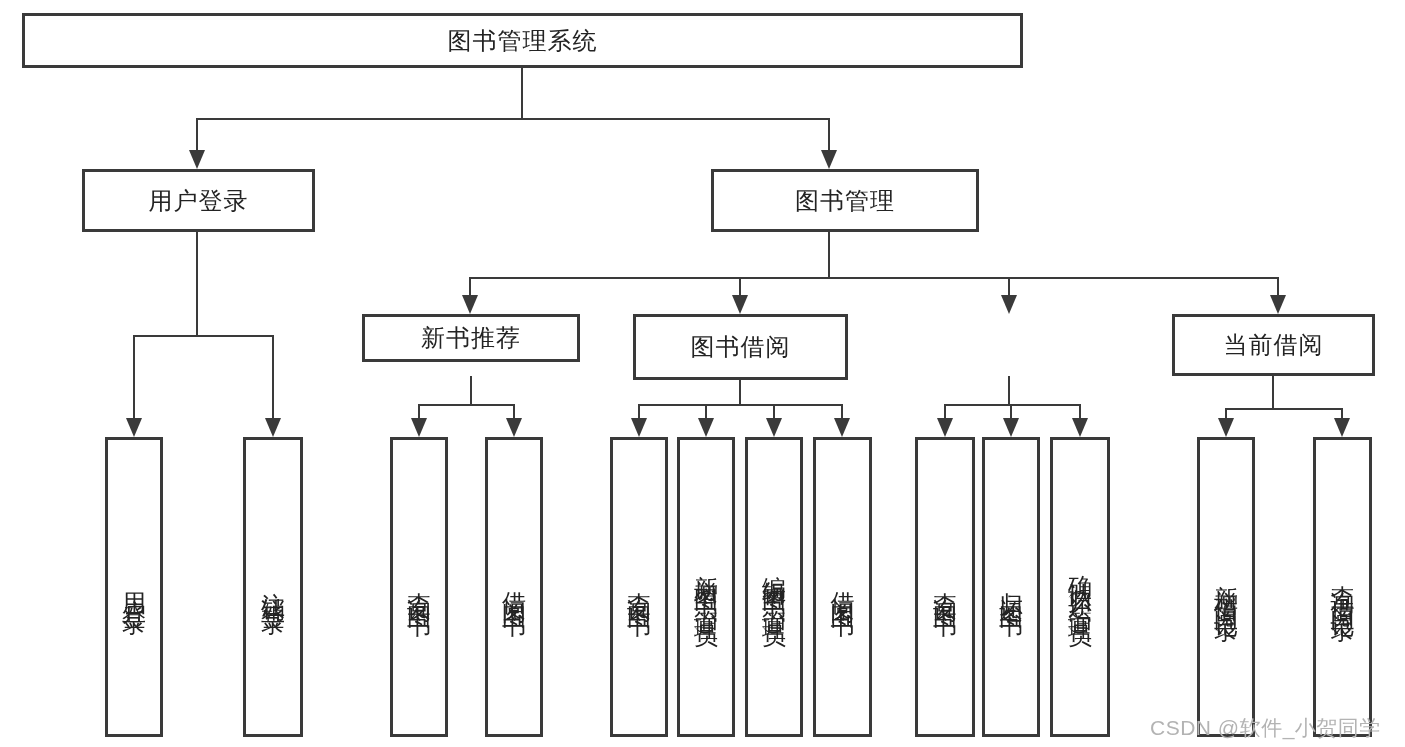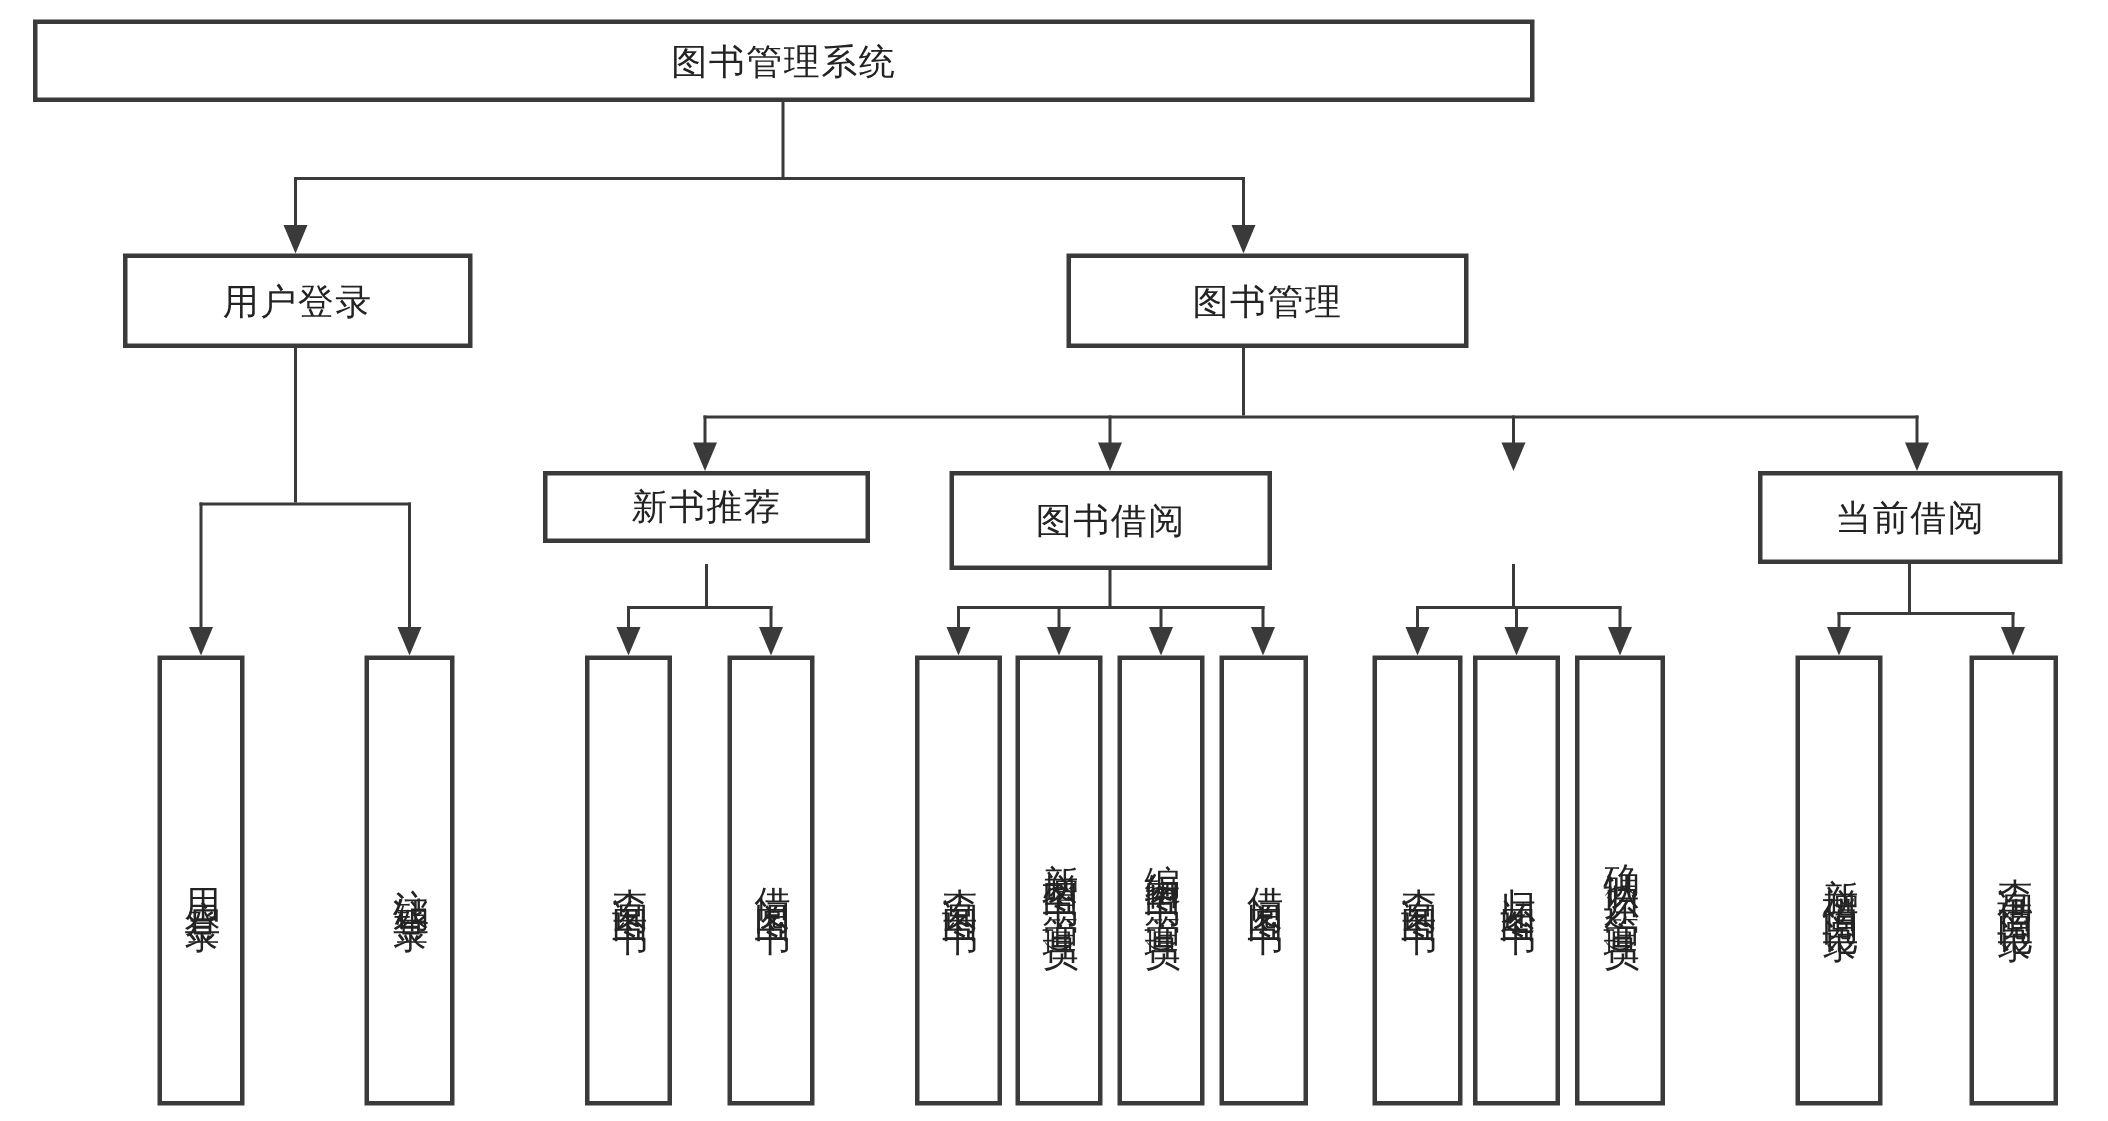--- a/index.html
+++ b/index.html
@@ -191,14 +191,15 @@
     <span class="vtext">确认归还（管理员）</span>
   </div>
 
   <div class="leaf" style="left:1197px;width:58px">
     <span class="vtext">新增借阅记录</span>
   </div>
   <div class="leaf" style="left:1313px;width:59px">
     <span class="vtext">查询借阅记录</span>
   </div>
 
+  <div class="watermark">CSDN @软件_小贺同学</div>
 
 </div>
 
 </body></html>

